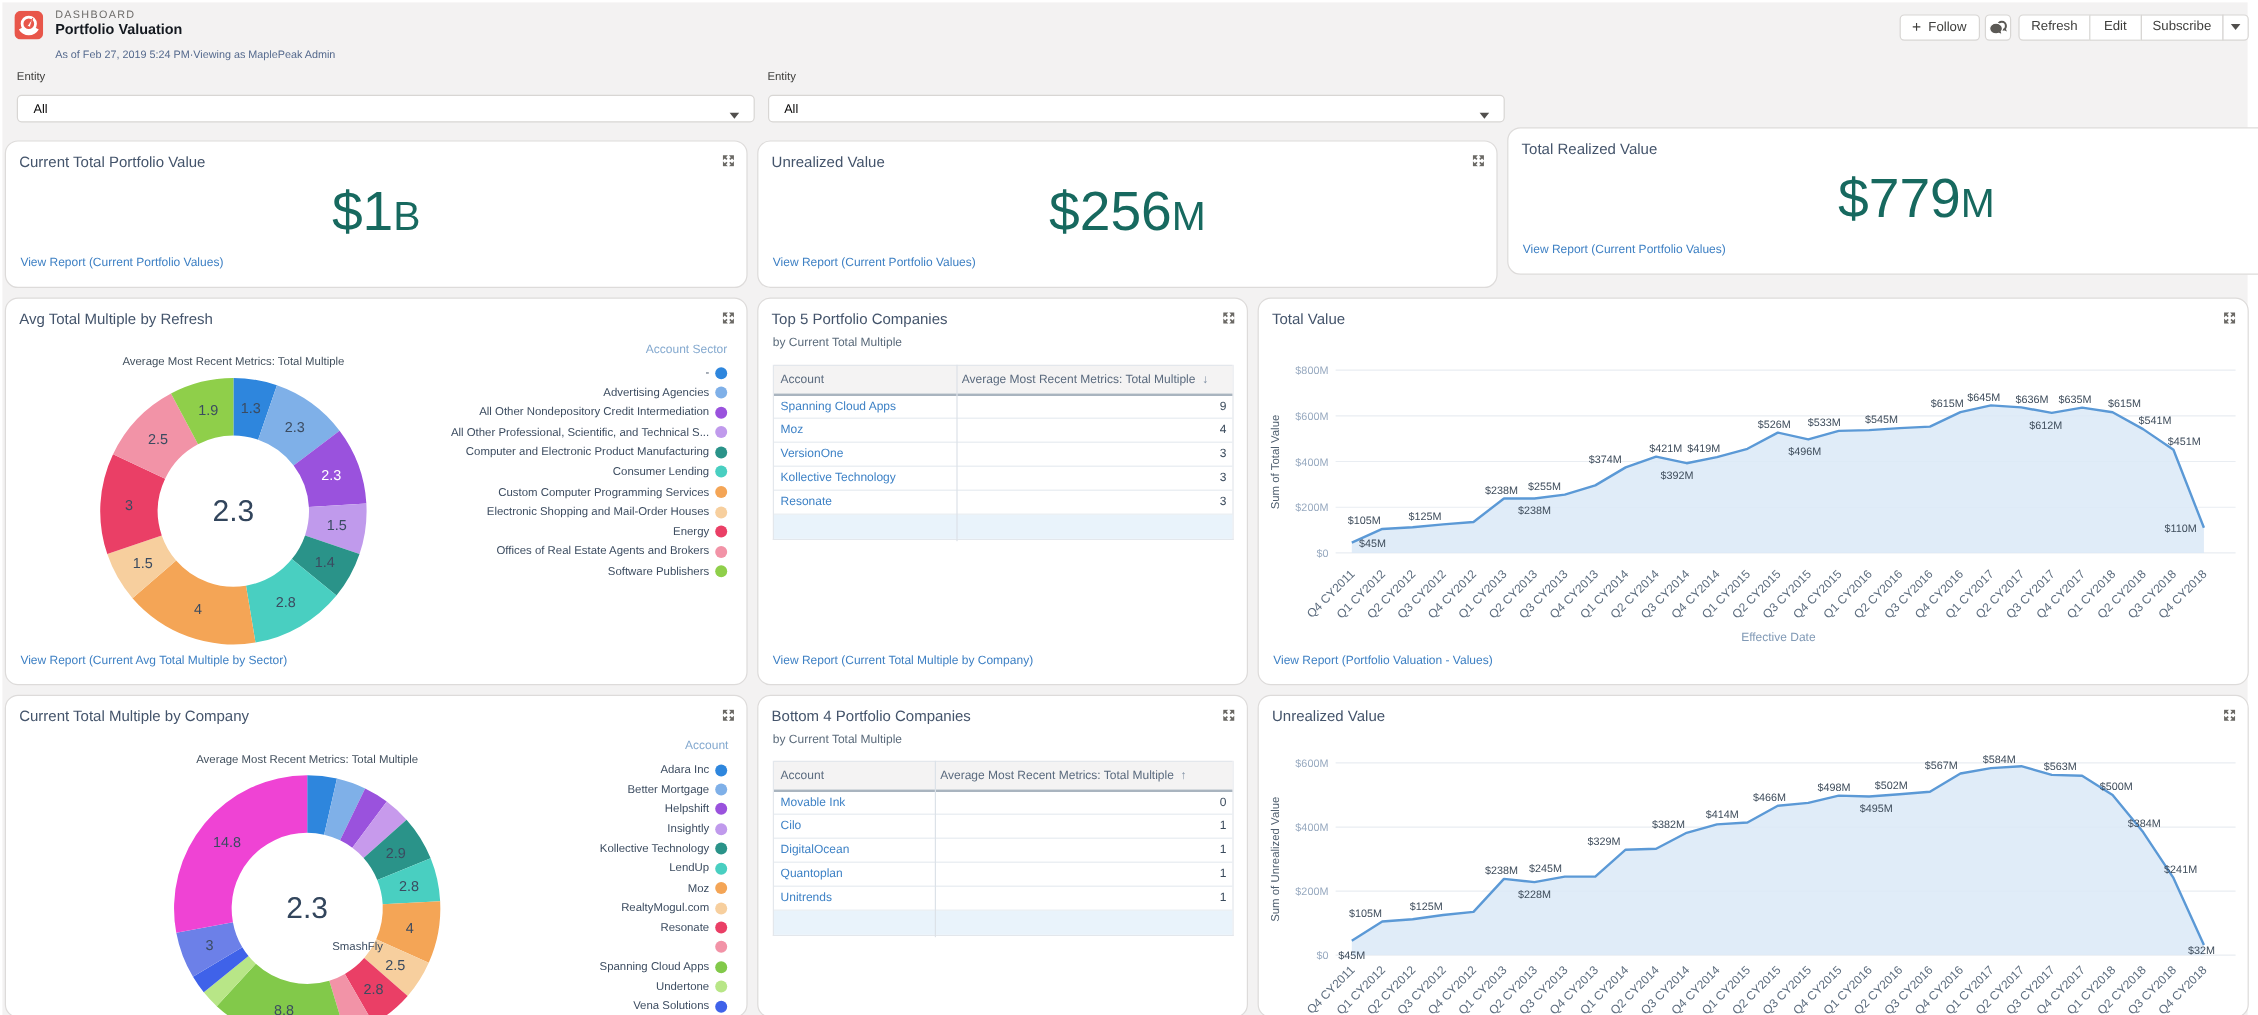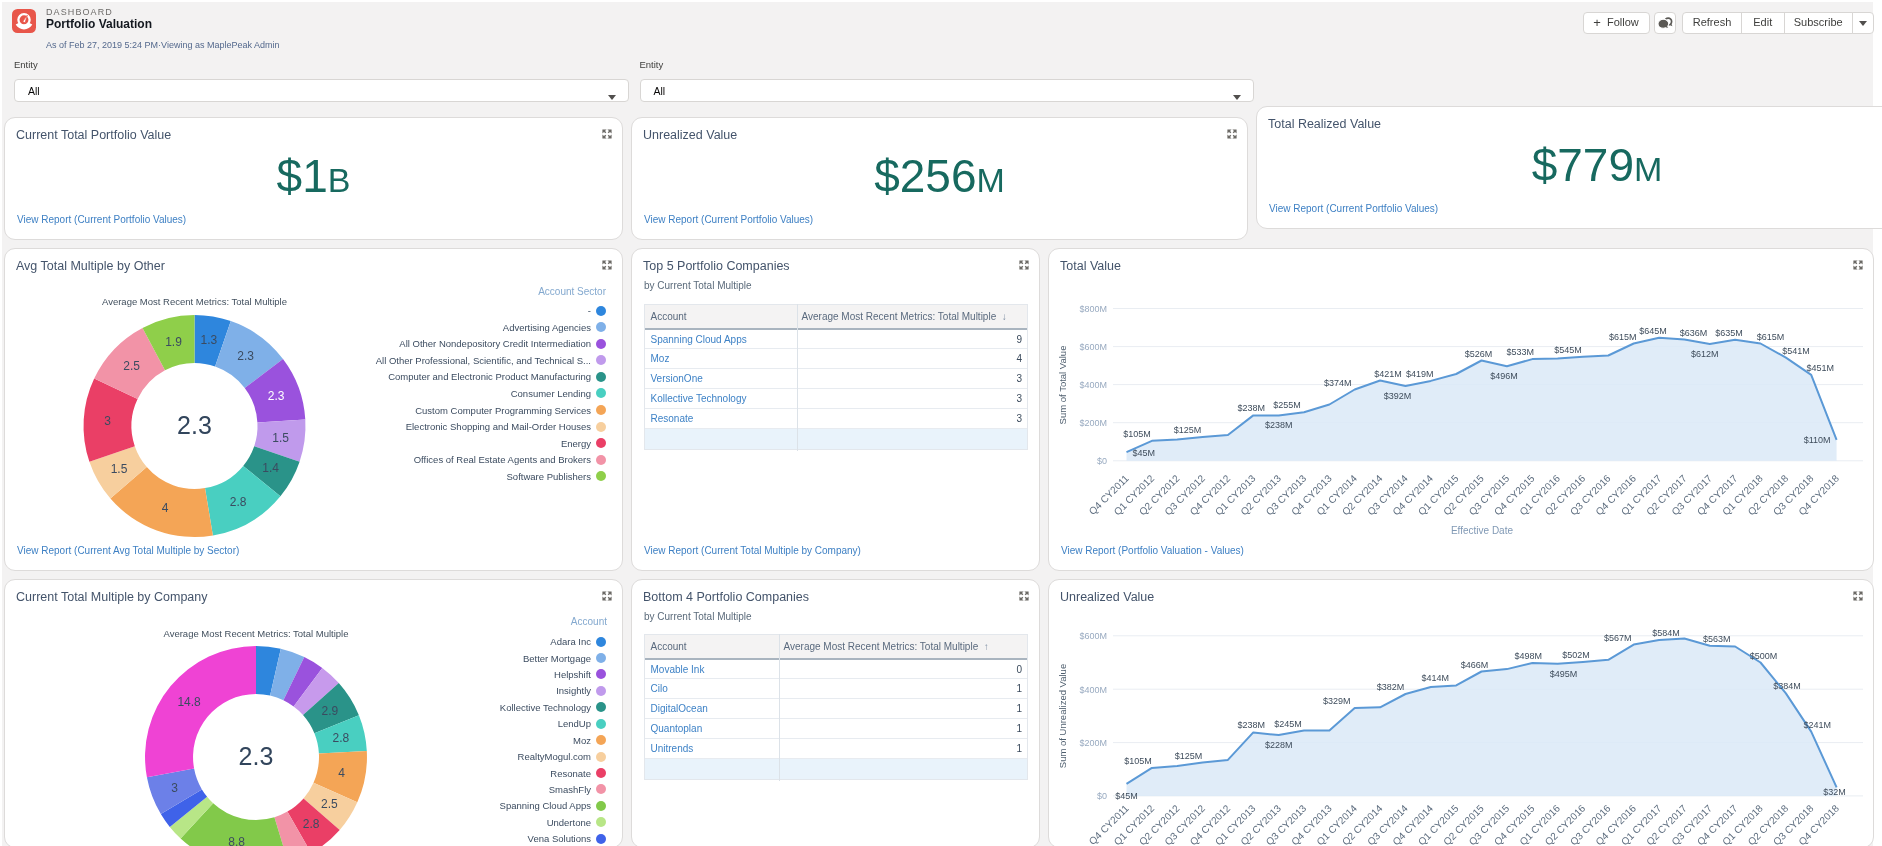--- a/index.html
+++ b/index.html
@@ -88,21 +88,21 @@
 <path d="M0.4 0.4 H4.6 L3.0 2.0 L4.3 3.3 L3.3 4.3 L2.0 3.0 L0.4 4.6 Z"></path>
 <path d="M9.6 0.4 H5.4 L7.0 2.0 L5.7 3.3 L6.7 4.3 L8.0 3.0 L9.6 4.6 Z"></path>
 <path d="M0.4 9.6 L4.6 9.6 L3.0 8.0 L4.3 6.7 L3.3 5.7 L2.0 7.0 L0.4 5.4 Z"></path>
 <path d="M9.6 9.6 L5.4 9.6 L7.0 8.0 L5.7 6.7 L6.7 5.7 L8.0 7.0 L9.6 5.4 Z"></path>
 </g>
       </svg>
       <div class="metric"><span>$779</span><span style="font-size:34px">M</span></div>
       <div class="vr" style="left:12px">View Report (Current Portfolio Values)</div>
     </div>
     <div class="card" style="left:2px;top:246px;width:619px;height:323px">
-      <div class="ct" style="left:11px;top:9.5px">Avg Total Multiple by Other</div>
+      <div class="ct" style="left:11px;top:9.5px">Avg Total Multiple by Refresh</div>
       <svg class="exp" width="10" height="10" viewBox="0 0 10 10">
 <g fill="#6b6965">
 <path d="M0.4 0.4 H4.6 L3.0 2.0 L4.3 3.3 L3.3 4.3 L2.0 3.0 L0.4 4.6 Z"></path>
 <path d="M9.6 0.4 H5.4 L7.0 2.0 L5.7 3.3 L6.7 4.3 L8.0 3.0 L9.6 4.6 Z"></path>
 <path d="M0.4 9.6 L4.6 9.6 L3.0 8.0 L4.3 6.7 L3.3 5.7 L2.0 7.0 L0.4 5.4 Z"></path>
 <path d="M9.6 9.6 L5.4 9.6 L7.0 8.0 L5.7 6.7 L6.7 5.7 L8.0 7.0 L9.6 5.4 Z"></path>
 </g>
       </svg>
       <div class="chtitle" style="left:0;width:379px;top:47px">Average Most Recent Metrics: Total Multiple</div>
       <svg width="619" height="323" viewBox="0 0 619 323" style="position:absolute;left:0;top:0;overflow:visible">
@@ -328,21 +328,21 @@
         <div class="lgt" style="position:absolute;left:0;width:586px;top:121.8px;text-align:right">Kollective Technology</div>
         <div style="position:absolute;left:591px;top:122.3px;width:10px;height:10px;border-radius:50%;background:#2a9389"></div>
         <div class="lgt" style="position:absolute;left:0;width:586px;top:138.2px;text-align:right">LendUp</div>
         <div style="position:absolute;left:591px;top:138.7px;width:10px;height:10px;border-radius:50%;background:#49cfc1"></div>
         <div class="lgt" style="position:absolute;left:0;width:586px;top:154.6px;text-align:right">Moz</div>
         <div style="position:absolute;left:591px;top:155.1px;width:10px;height:10px;border-radius:50%;background:#f4a556"></div>
         <div class="lgt" style="position:absolute;left:0;width:586px;top:171.0px;text-align:right">RealtyMogul.com</div>
         <div style="position:absolute;left:591px;top:171.5px;width:10px;height:10px;border-radius:50%;background:#f7cf9e"></div>
         <div class="lgt" style="position:absolute;left:0;width:586px;top:187.5px;text-align:right">Resonate</div>
         <div style="position:absolute;left:591px;top:188.0px;width:10px;height:10px;border-radius:50%;background:#ea3f66"></div>
-        <div class="lgt" style="position:absolute;left:0;width:586px;top:203.9px;text-align:right">SmashFly</div>
+        <div class="lgt" style="position:absolute;left:0;width:586px;top:203.9px;text-align:center">SmashFly</div>
         <div style="position:absolute;left:591px;top:204.4px;width:10px;height:10px;border-radius:50%;background:#f293a7"></div>
         <div class="lgt" style="position:absolute;left:0;width:586px;top:220.3px;text-align:right">Spanning Cloud Apps</div>
         <div style="position:absolute;left:591px;top:220.8px;width:10px;height:10px;border-radius:50%;background:#82c94a"></div>
         <div class="lgt" style="position:absolute;left:0;width:586px;top:236.7px;text-align:right">Undertone</div>
         <div style="position:absolute;left:591px;top:237.2px;width:10px;height:10px;border-radius:50%;background:#b8e687"></div>
         <div class="lgt" style="position:absolute;left:0;width:586px;top:253.1px;text-align:right">Vena Solutions</div>
         <div style="position:absolute;left:591px;top:253.6px;width:10px;height:10px;border-radius:50%;background:#3f62e9"></div>
       </div>
     </div>
     <div class="card" style="left:629px;top:577px;width:409px;height:269px">

